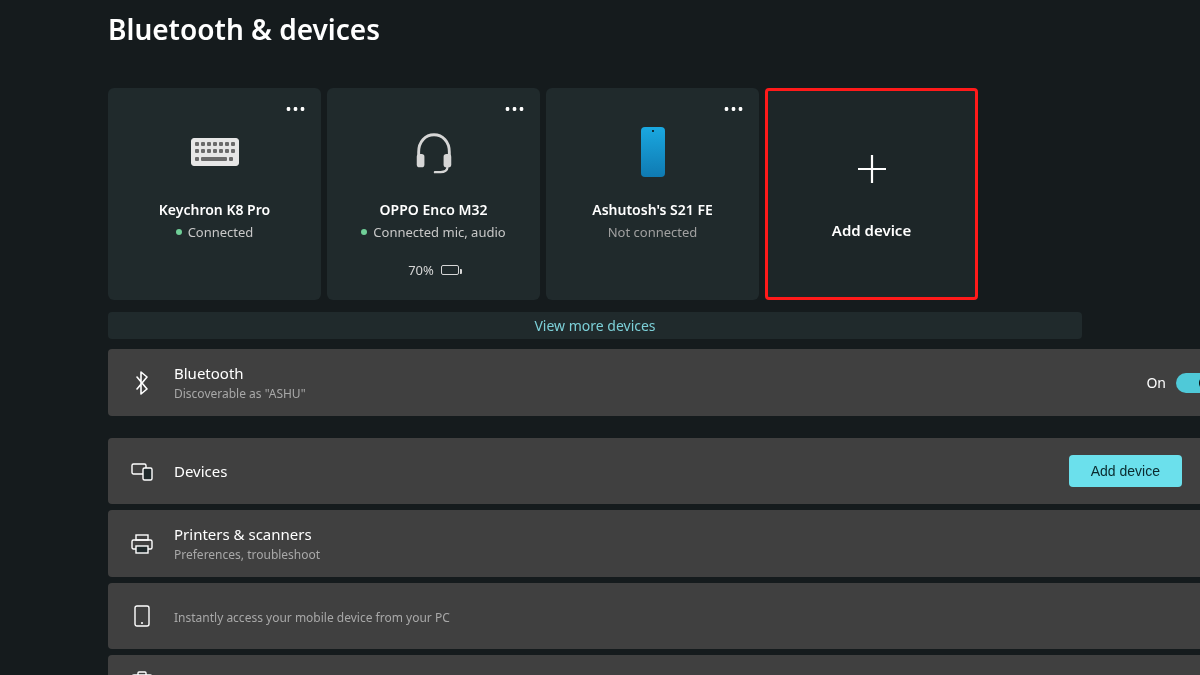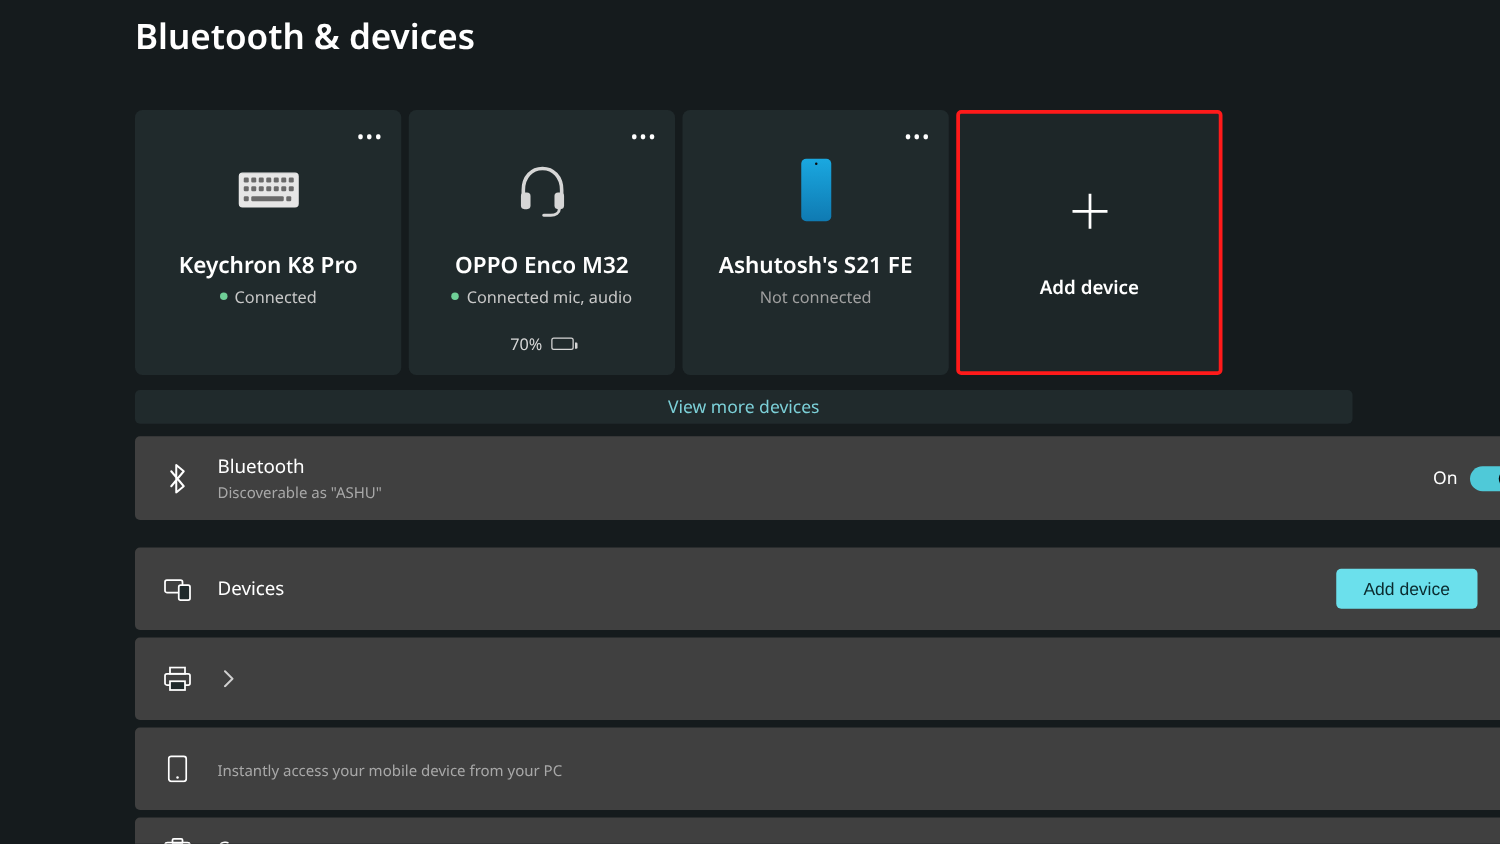--- a/index.html
+++ b/index.html
@@ -55,21 +55,21 @@
   }
   .device-icon-wrap {
     width: 60px;
     height: 56px;
     display: flex;
     align-items: center;
     justify-content: center;
     margin-bottom: 20px;
   }
   .device-name {
-    font-size: 18px;
+    font-size: 14px;
     font-weight: 600;
     text-align: center;
     margin-bottom: 4px;
   }
   .device-status-line {
     display: flex;
     align-items: center;
     gap: 6px;
     font-size: 13px;
     color: #c8c8c8;
@@ -397,20 +397,24 @@
   </div>
 
   <div class="row">
     <div class="row-icon">
       <svg width="22" height="20" viewBox="0 0 22 20" fill="none">
         <rect x="5" y="1" width="12" height="5" stroke="#ffffff" stroke-width="1.4"></rect>
         <rect x="1" y="6" width="20" height="9" rx="1.5" stroke="#ffffff" stroke-width="1.4"></rect>
         <rect x="5" y="12" width="12" height="7" stroke="#ffffff" stroke-width="1.4" fill="#202a2c"></rect>
       </svg>
     </div>
+    <div class="row-text">
+      <div class="row-title">Printers &amp; scanners</div>
+      <div class="row-sub">Preferences, troubleshoot</div>
+    </div>
     <div class="row-right">
       <div class="chevron">
         <svg width="8" height="14" viewBox="0 0 8 14">
             <path d="M1 1l6 6-6 6" stroke="#d0d0d0" stroke-width="1.6" fill="none" stroke-linecap="round"></path>
           </svg>
       </div>
     </div>
   </div>
 
   <div class="row">

